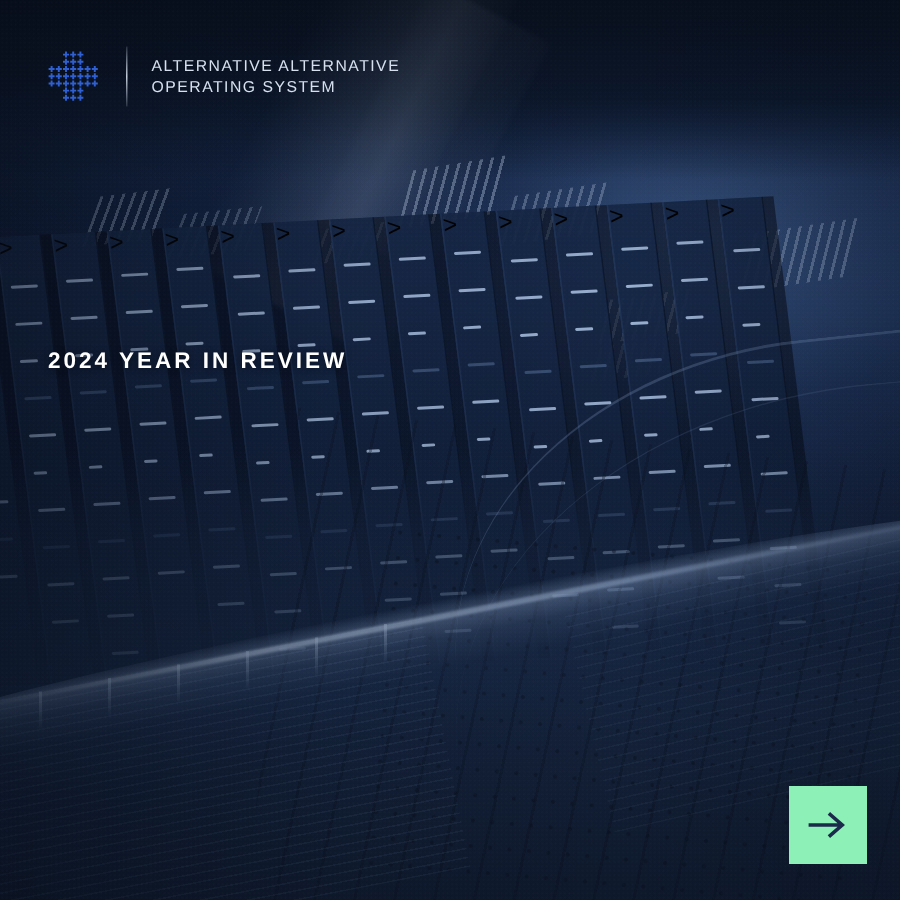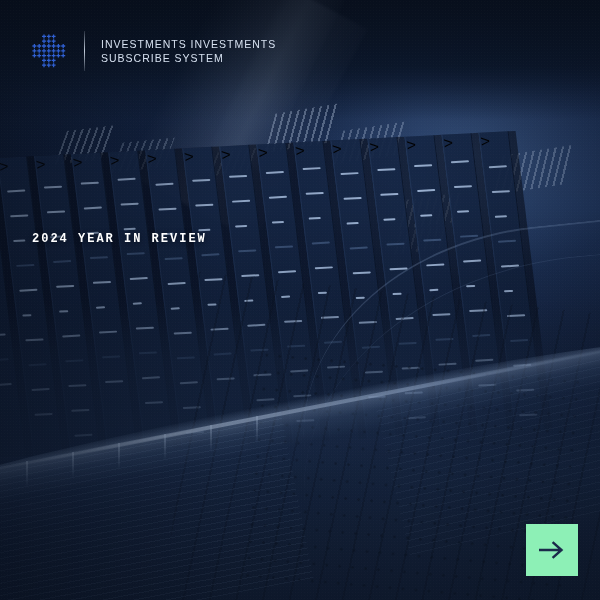--- a/index.html
+++ b/index.html
@@ -228,27 +228,26 @@
     font-weight:normal;
     letter-spacing:1.0px;
     line-height:1.35;
     color:#d6e0ef;
     white-space:nowrap;
   }
 
   
   .headline-block { position:absolute; left:32px; top:232px; width:500px; }
   .eyebrow {
-    font-size:12px;
+    font-size:15px;
     font-weight:bold;
     letter-spacing:2.0px;
     color:#ffffff;
     margin-bottom:22px;
     text-shadow:0 1px 5px rgba(5,12,25,0.8);
-    font-family:Liberation Mono, monospace;
   }
   .headline {
     font-family:"Liberation Serif", serif;
     font-size:55px;
     font-weight:normal;
     line-height:1.06;
     color:#ffffff;
     letter-spacing:-0.4px;
     text-shadow:0 2px 14px rgba(5,12,25,0.55);
   }
@@ -378,22 +377,22 @@
             <path d="M11.35 24.4 h1.3 v1.35 h1.35 v1.3 h-1.35 v1.35 h-1.3 v-1.35 h-1.35 v-1.3 h1.35 Z"></path>
             <path d="M16.15 24.4 h1.3 v1.35 h1.35 v1.3 h-1.35 v1.35 h-1.3 v-1.35 h-1.35 v-1.3 h1.35 Z"></path>
             <path d="M20.95 24.4 h1.3 v1.35 h1.35 v1.3 h-1.35 v1.35 h-1.3 v-1.35 h-1.35 v-1.3 h1.35 Z"></path>
             <path d="M11.35 29.199999999999996 h1.3 v1.35 h1.35 v1.3 h-1.35 v1.35 h-1.3 v-1.35 h-1.35 v-1.3 h1.35 Z"></path>
             <path d="M16.15 29.199999999999996 h1.3 v1.35 h1.35 v1.3 h-1.35 v1.35 h-1.3 v-1.35 h-1.35 v-1.3 h1.35 Z"></path>
             <path d="M20.95 29.199999999999996 h1.3 v1.35 h1.35 v1.3 h-1.35 v1.35 h-1.3 v-1.35 h-1.35 v-1.3 h1.35 Z"></path>
           </g>
       </svg>
       <div class="logo-divider"></div>
       <div class="tagline">
-        <div>INVESTMENTS INVESTMENTS</div>
-        <div>SUBSCRIBE SYSTEM</div>
+        <div>ALTERNATIVE ALTERNATIVE</div>
+        <div>OPERATING SYSTEM</div>
       </div>
     </div>
 
     <div class="headline-block">
       <div class="eyebrow">2024 YEAR IN REVIEW</div>
     </div>
 
     <button class="cta">
       <svg width="26" height="18" viewBox="0 0 26 18">
         <path d="M1 9 H22 M14.5 2 L22.5 9 L14.5 16" fill="none" stroke="#1b2a4a" stroke-width="2.4" stroke-linecap="square" stroke-linejoin="miter"></path>

